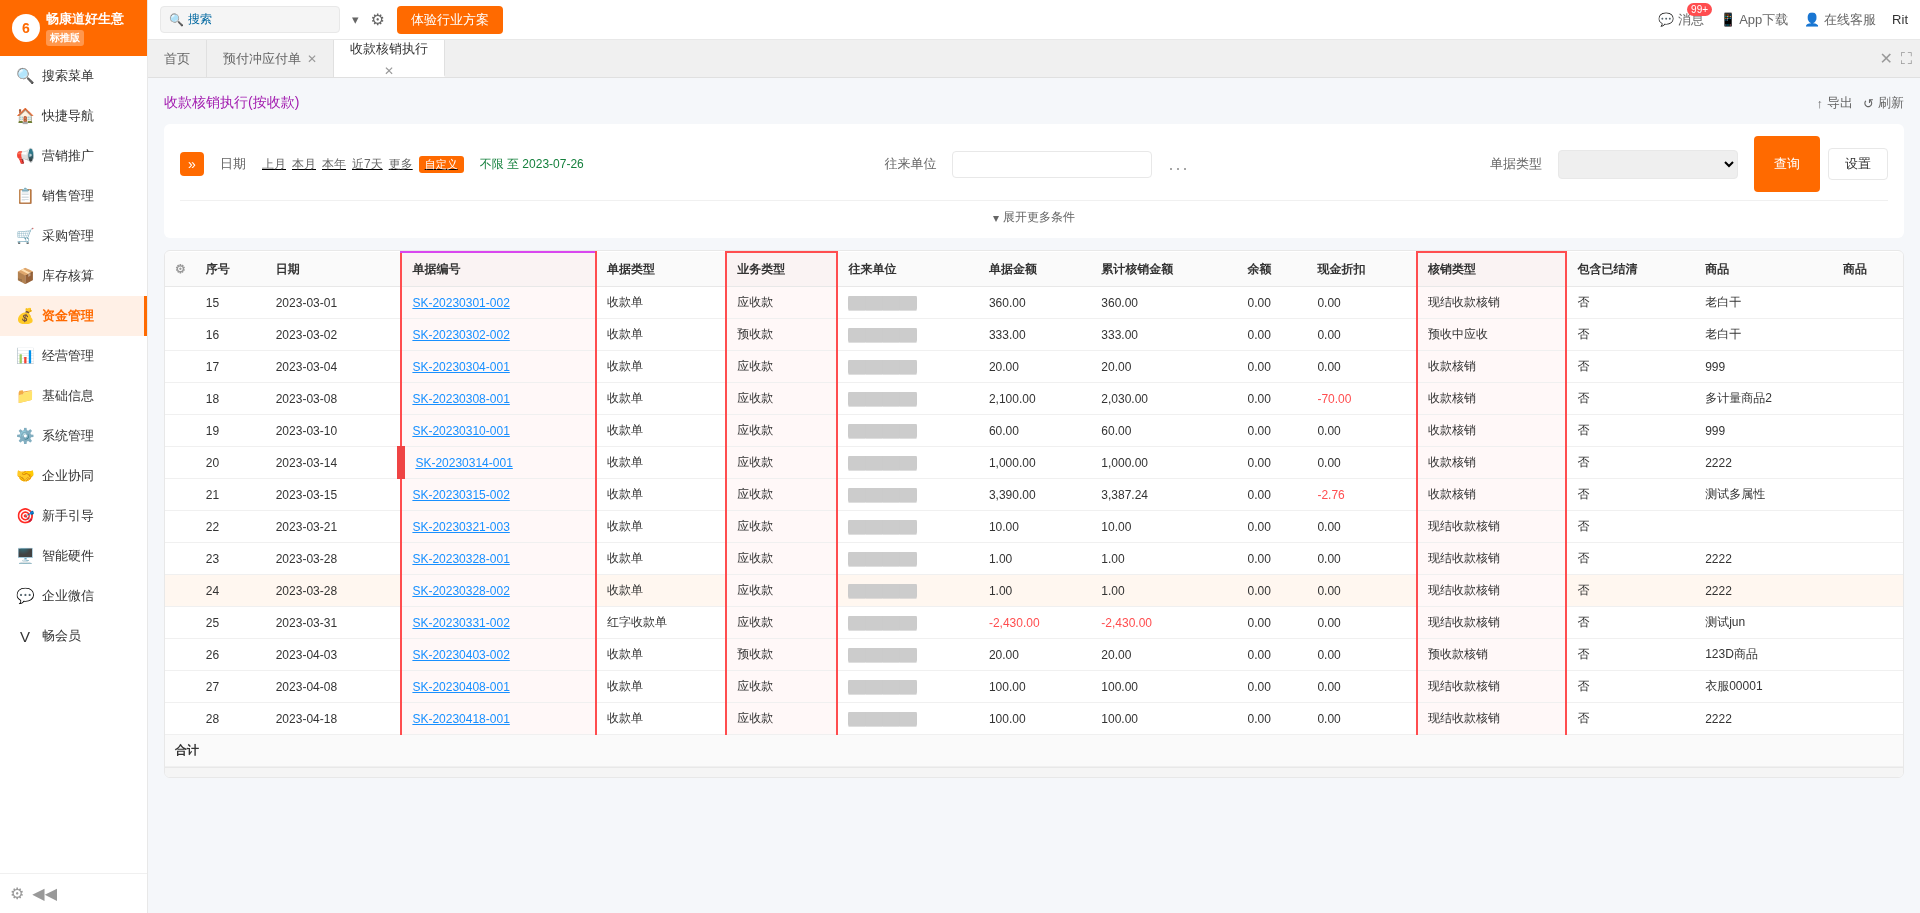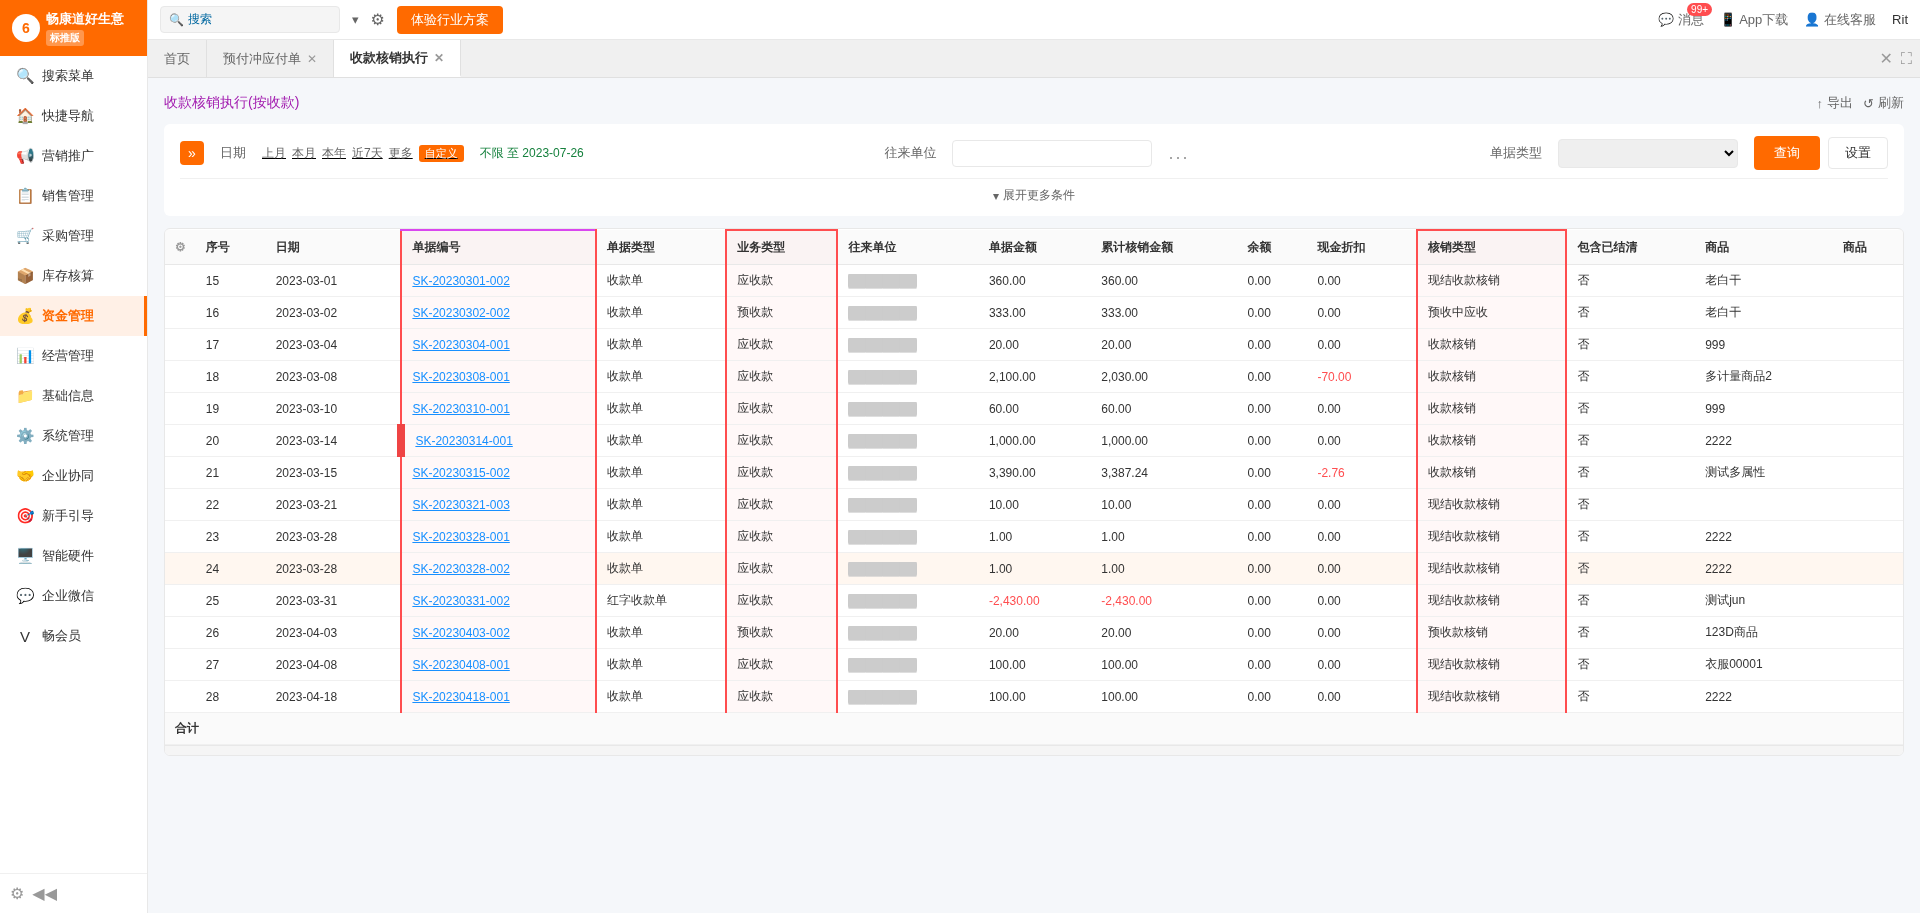--- a/index.html
+++ b/index.html
@@ -27,21 +27,21 @@
     .topbar-dropdown { display: flex; align-items: center; gap: 4px; color: #666; font-size: 13px; cursor: pointer; }
     .topbar-gear { color: #666; font-size: 16px; cursor: pointer; }
     .topbar-btn { background: #ff6a00; color: #fff; border: none; border-radius: 4px; padding: 5px 14px; font-size: 13px; cursor: pointer; }
     .topbar-right { margin-left: auto; display: flex; align-items: center; gap: 16px; color: #666; font-size: 13px; }
     .msg-badge { position: relative; display: flex; align-items: center; gap: 4px; cursor: pointer; }
     .badge { background: #ff4d4f; color: #fff; font-size: 10px; border-radius: 8px; padding: 1px 4px; position: absolute; top: -8px; right: -8px; }
 
     
     .tabbar { height: 38px; background: #f0f0f0; display: flex; align-items: stretch; border-bottom: 1px solid #e0e0e0; }
     .tab { display: flex; align-items: center; gap: 6px; padding: 0 16px; font-size: 13px; cursor: pointer; background: #f0f0f0; color: #666; border-right: 1px solid #e0e0e0; }
-    .tab.active { background: #fff; color: #333; font-weight: 700; border-bottom: 2px solid #fff; }
+    .tab.active { background: #fff; color: #333; font-weight: 400; border-bottom: 2px solid #fff; flex-direction: column; }
     .tab .close-btn { color: #999; font-size: 12px; cursor: pointer; }
     .tab:first-child { color: #666; }
     .tab-actions { margin-left: auto; display: flex; align-items: center; padding: 0 8px; gap: 8px; }
     .tab-action-icon { color: #999; font-size: 16px; cursor: pointer; }
 
     
     .content { flex: 1; overflow-y: auto; padding: 16px; background: #f5f7fa; }
     .page-header { display: flex; align-items: center; justify-content: space-between; margin-bottom: 12px; }
     .page-title { font-size: 14px; font-weight: 400; color: #a21caf; }
     .page-actions { display: flex; gap: 10px; }
@@ -53,21 +53,21 @@
     .filter-row { display: flex; align-items: center; gap: 16px; }
     .filter-expand-btn { width: 24px; height: 24px; background: #ff6a00; color: #fff; border: none; border-radius: 4px; cursor: pointer; font-size: 14px; display: flex; align-items: center; justify-content: center; }
     .filter-label { color: #666; font-size: 13px; white-space: nowrap; }
     .filter-date-options { display: flex; gap: 6px; align-items: center; text-decoration: underline; }
     .filter-date-opt { color: #666; font-size: 12px; cursor: pointer; }
     .filter-date-opt.custom { background: #ff6a00; color: #fff; padding: 1px 6px; border-radius: 3px; font-size: 11px; }
     .filter-date-range { font-size: 12px; color: #15803d; }
     .filter-input { flex: 1; border: 1px solid #e8e8e8; border-radius: 4px; padding: 5px 8px; font-size: 13px; max-width: 200px; }
     .filter-select { flex: 0 0 180px; border: 1px solid #e8e8e8; border-radius: 4px; padding: 5px 8px; font-size: 13px; }
     .filter-dots { color: #999; font-size: 18px; letter-spacing: 2px; }
-    .query-btn { background: #ff6a00; color: #fff; border: none; border-radius: 4px; padding: 8px 20px; font-size: 13px; cursor: pointer; }
+    .query-btn { background: #ff6a00; color: #fff; border: none; border-radius: 4px; padding: 19px 20px; font-size: 13px; cursor: pointer; }
     .settings-btn { border: 1px solid #e8e8e8; background: #fff; border-radius: 4px; padding: 6px 16px; font-size: 13px; cursor: pointer; color: #333; }
     .expand-more { display: flex; justify-content: center; }
     .expand-more-btn { display: flex; align-items: center; gap: 4px; color: #666; font-size: 12px; cursor: pointer; border-top: 1px solid #f0f0f0; width: 100%; justify-content: center; padding-top: 8px; }
 
     
     .table-container { background: #fff; border-radius: 6px; overflow: hidden; border: 1px solid #e8e8e8; }
     table { width: 100%; border-collapse: collapse; font-size: 12px; }
     thead tr { background: #fafafa; }
     th { padding: 8px 10px; text-align: left; color: #333; font-weight: 600; border-bottom: 1px solid #e8e8e8; white-space: nowrap; font-size: 12px; }
     td { padding: 7px 10px; border-bottom: 1px solid #f0f0f0; color: #333; white-space: nowrap; }

